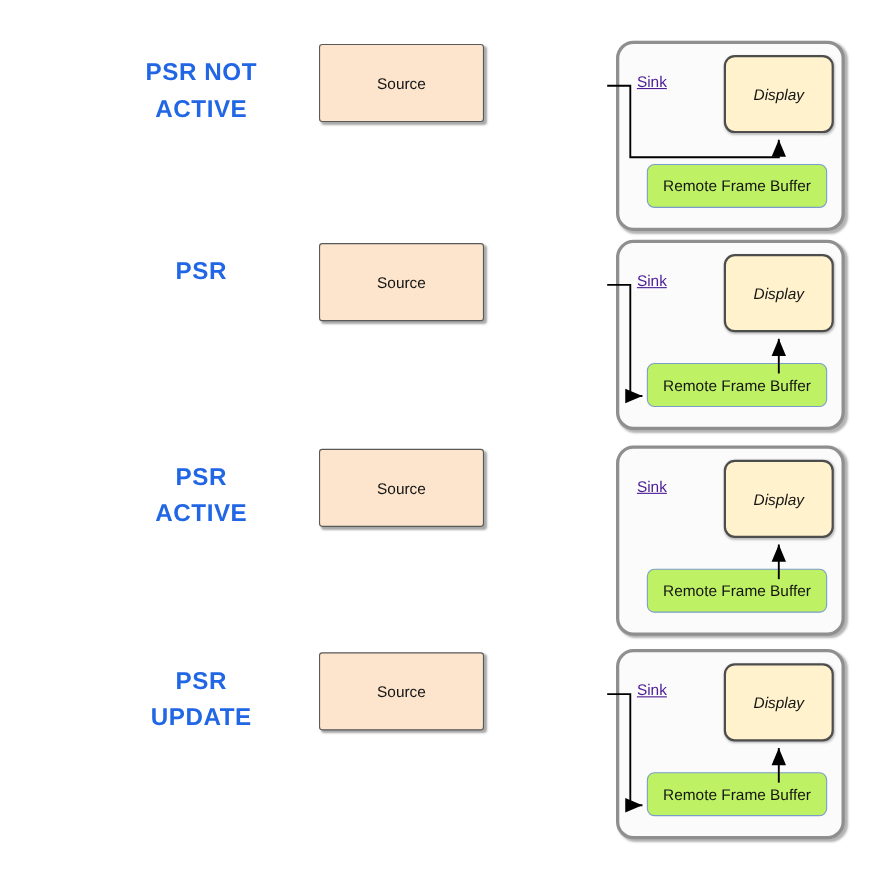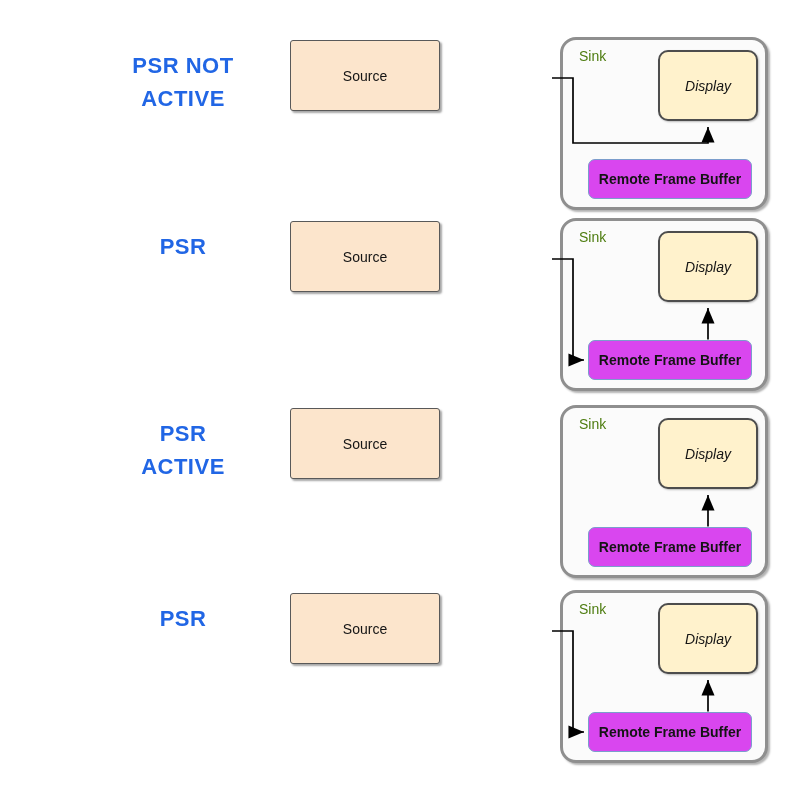--- a/index.html
+++ b/index.html
@@ -25,31 +25,31 @@
     left:290px;top:3px;width:150px;height:71px;
     background:#fce5cc;border:1.5px solid #595959;border-radius:3px;
     box-shadow:2px 2px 2px rgba(0,0,0,0.35);
   }
   .sink-box{
     position:absolute;left:560px;top:0;width:208px;height:173px;
     box-sizing:border-box;background:#fbfbfb;border:3px solid #8f8f8f;border-radius:16px;
     box-shadow:2px 2px 2px rgba(0,0,0,0.3);
   }
   .sink-title{
-    position:absolute;left:16px;top:8px;font-size:14px;color:#4d7c0f;
+    position:absolute;left:16px;top:26px;font-size:14px;color:#4c1d95;text-decoration:underline;
   }
   .display-box{
     left:95px;top:10px;width:100px;height:71px;
     background:#fff2cc;border:2px solid #4d4d4d;border-radius:10px;
     box-shadow:1px 1px 2px rgba(0,0,0,0.25);
     font-style:italic;
   }
   .rfb-box{
-    left:25px;top:119px;width:164px;height:40px;
-    background:#d946ef;border:1.5px solid #7b9dcc;border-radius:7px;font-weight:bold;
+    left:25px;top:109px;width:164px;height:40px;
+    background:#bef264;border:1.5px solid #7b9dcc;border-radius:7px;
   }
   svg.conn{
     position:absolute;left:0;top:0;width:202px;height:167px;
     overflow:visible;pointer-events:none;
   }
 </style>
 </head>
 <body>
 
 <div class="canvas">
@@ -113,20 +113,21 @@
             </marker>
           </defs>
           <path d="M 145 118.5 L 145 87" fill="none" stroke="#000000" stroke-width="1.7" marker-end="url(#arrow2)"></path>
         </svg>
     </div>
   </div>
 
   <div class="row r3">
     <div class="state-label">
       <span>PSR</span>
+      <span>UPDATE</span>
     </div>
     <div class="box source-box">Source</div>
     <div class="sink-box">
       <div class="sink-title">Sink</div>
       <div class="box display-box">Display</div>
       <div class="box rfb-box">Remote Frame Buffer</div>
       <svg class="conn">
           <defs>
             <marker id="arrow3" viewBox="0 0 12 12" refX="11" refY="6" markerWidth="11" markerHeight="11" orient="auto-start-reverse">
               <path d="M1,1.8 L11,6 L1,10.2 Z" fill="#000000"></path>

